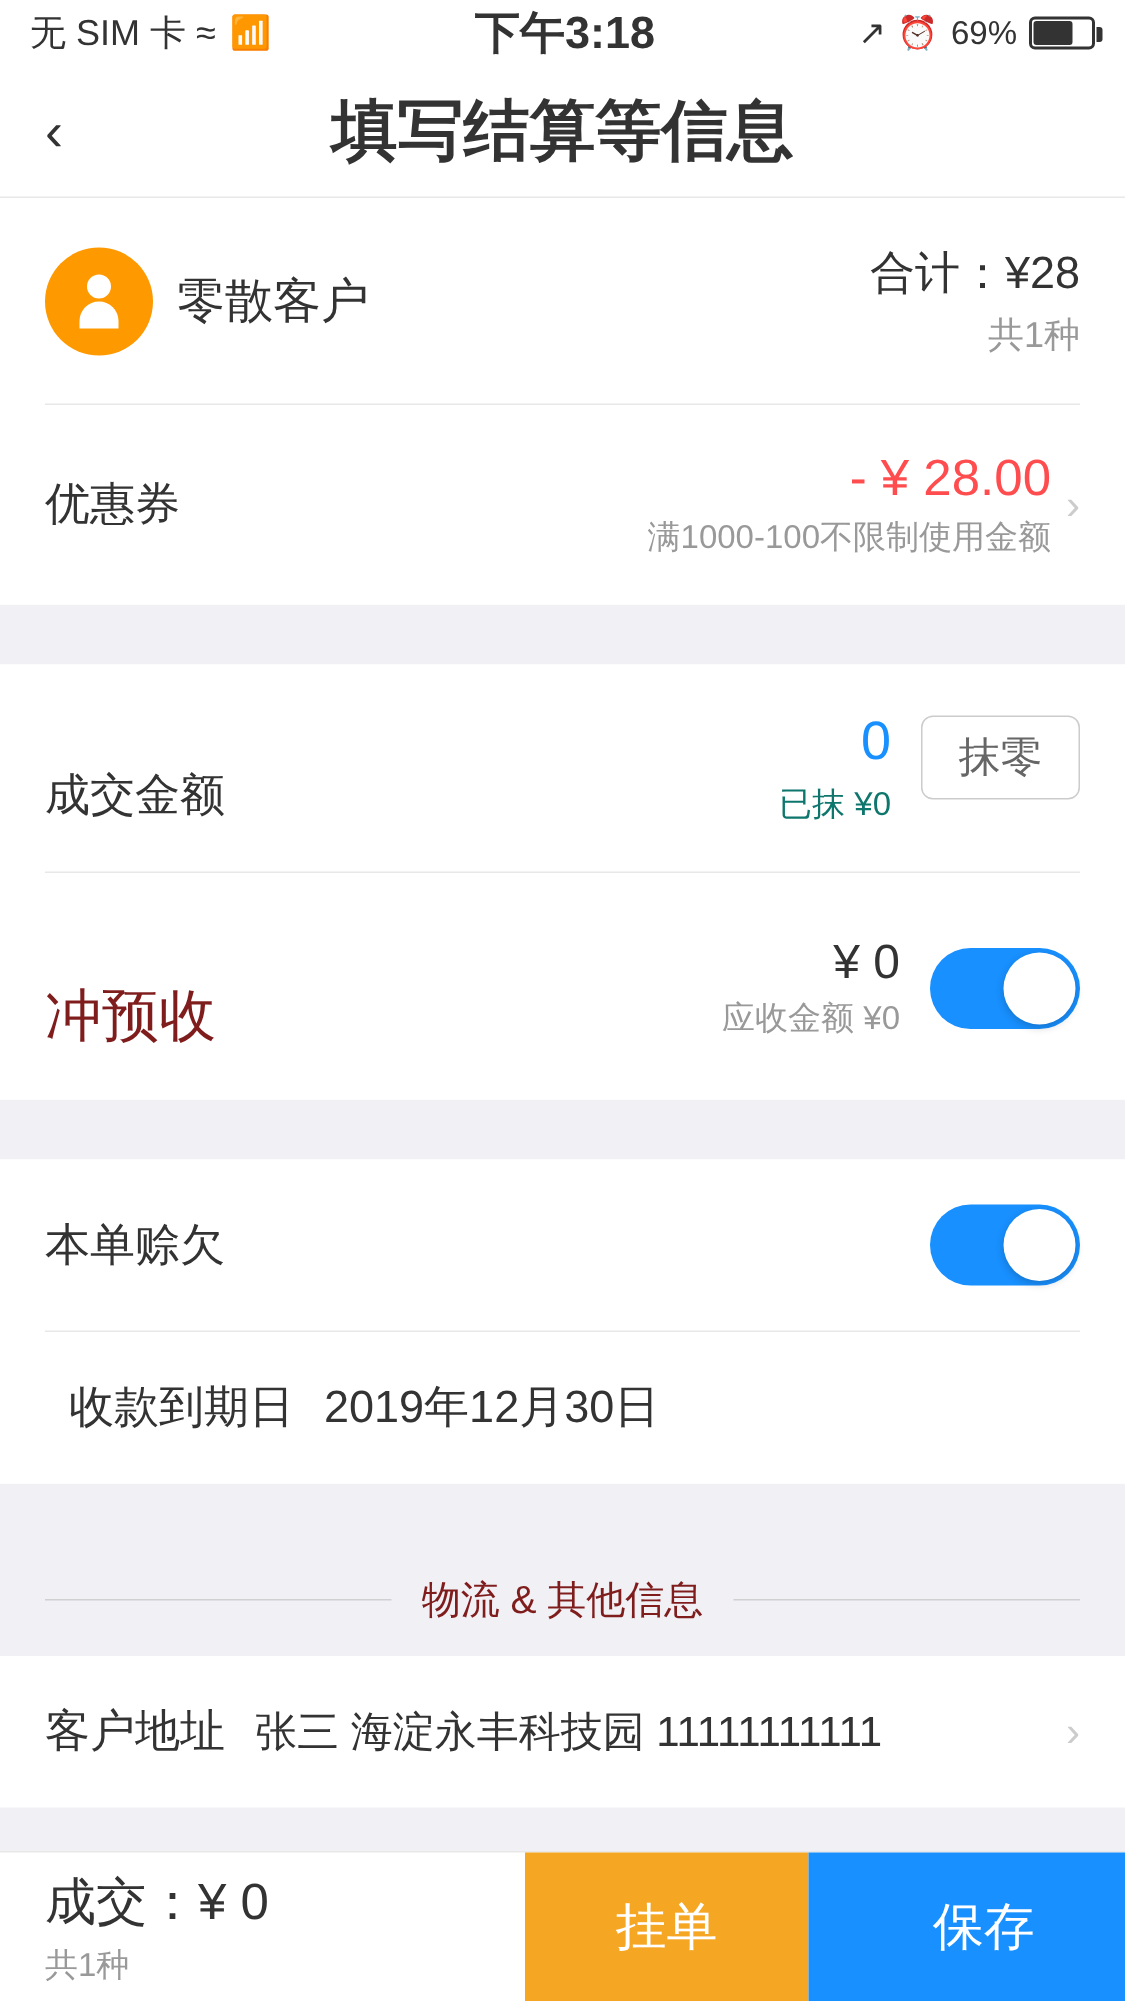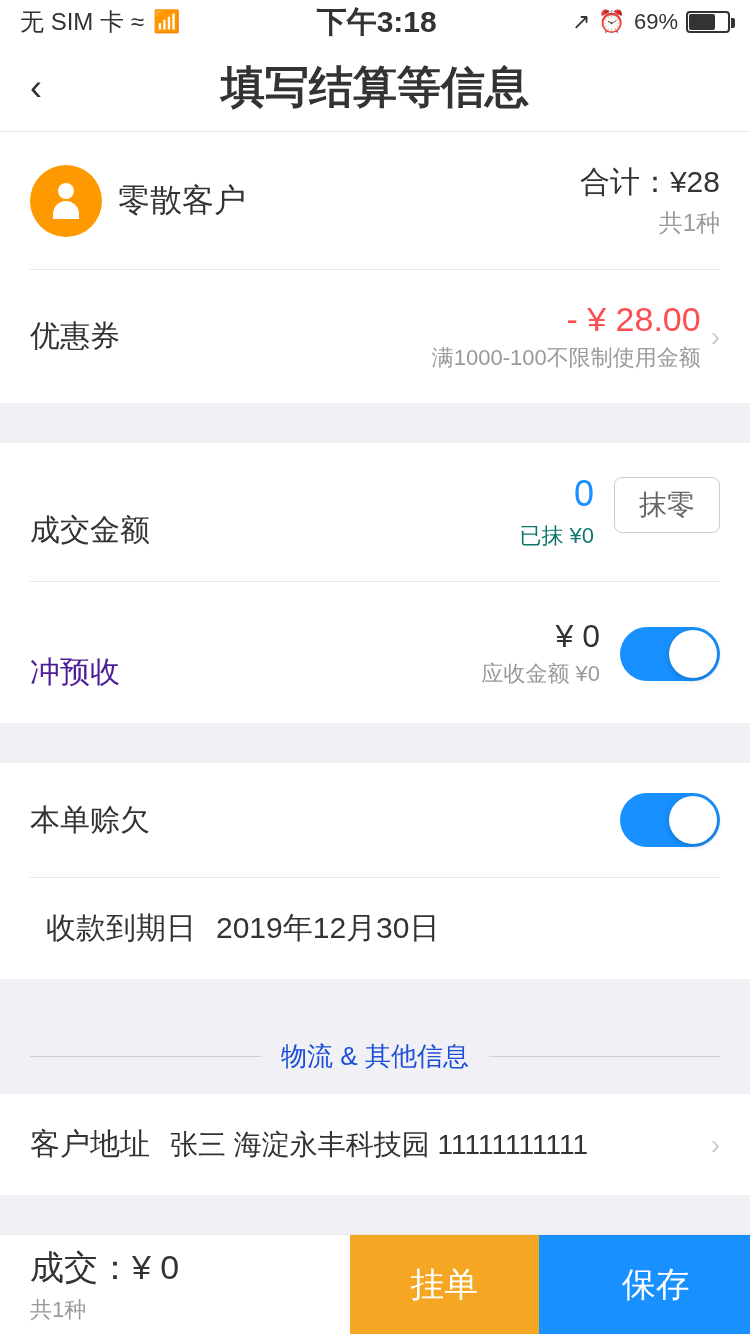--- a/index.html
+++ b/index.html
@@ -246,22 +246,22 @@
       background: #fff;
       padding: 30px 30px;
       margin-top: 2px;
     }
     .prepay-row {
       display: flex;
       align-items: center;
       justify-content: space-between;
     }
     .prepay-label {
-      font-size: 30px;
-      color: #4c1d95;
+      font-size: 38px;
+      color: #7f1d1d;
       margin-top: 38px;
     }
     .prepay-right {
       display: flex;
       align-items: center;
       gap: 20px;
     }
     .prepay-values {
       text-align: right;
     }
@@ -334,21 +334,21 @@
     }
     .logistics-header {
       background: #f0f0f5;
       padding: 20px 30px;
       display: flex;
       align-items: center;
       justify-content: center;
     }
     .logistics-title {
       font-size: 26px;
-      color: #1d4ed8;
+      color: #7f1d1d;
     }
     .logistics-line {
       flex: 1;
       height: 1px;
       background: #d0d0d0;
     }
     .logistics-text {
       margin: 0 20px;
     }
 

